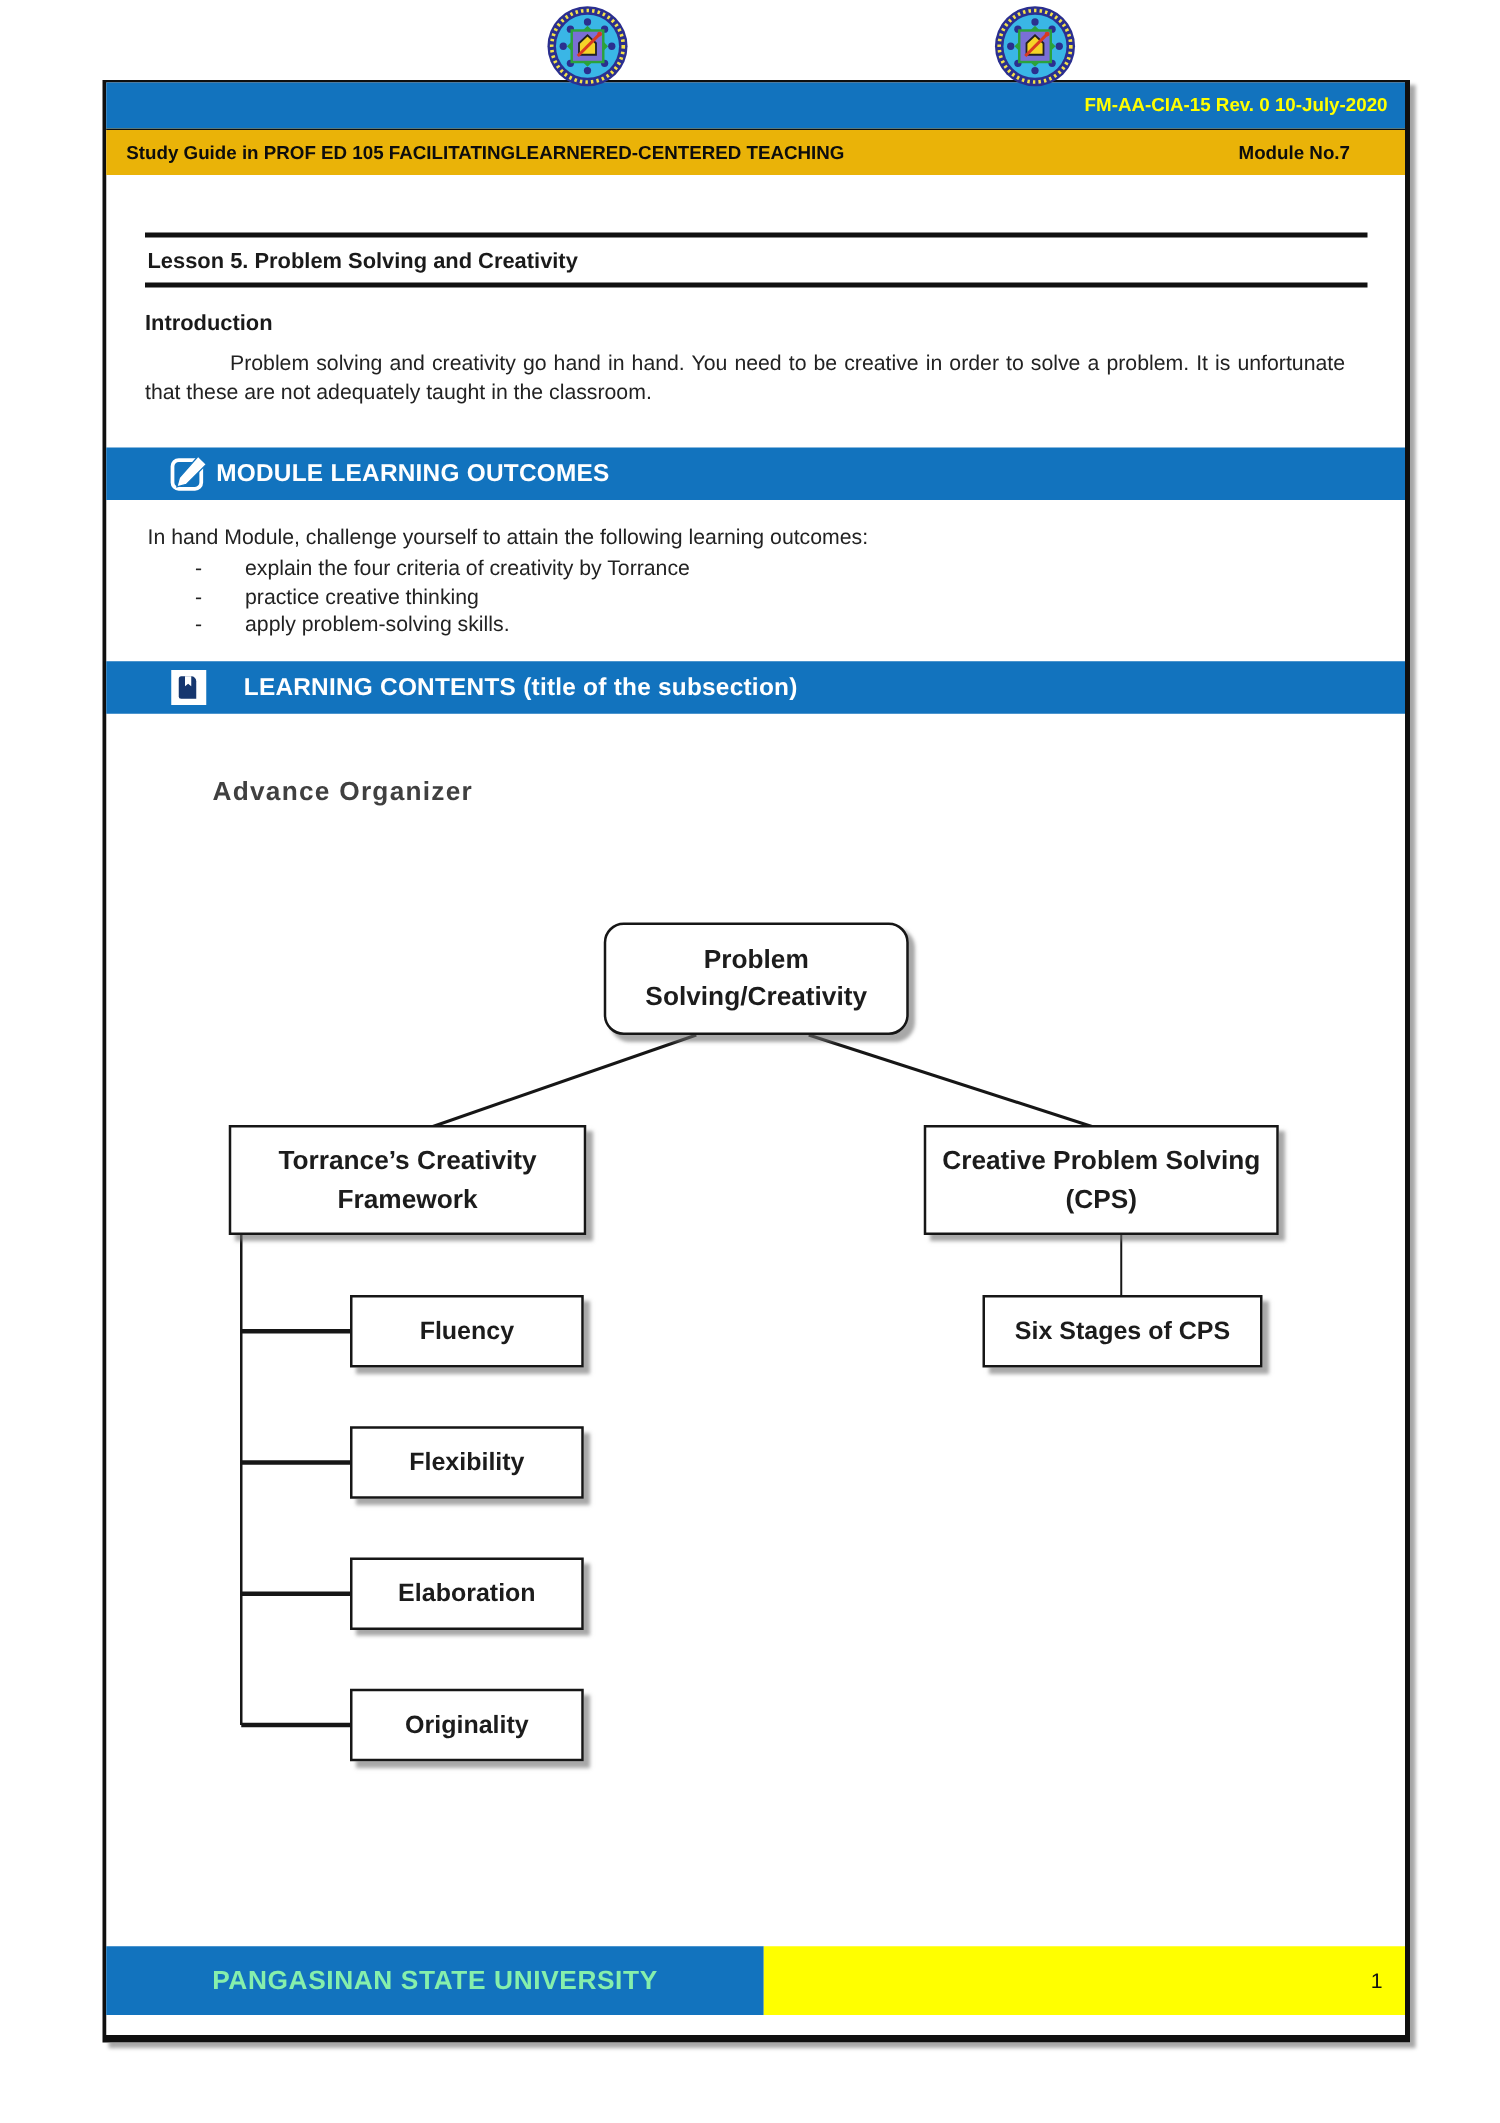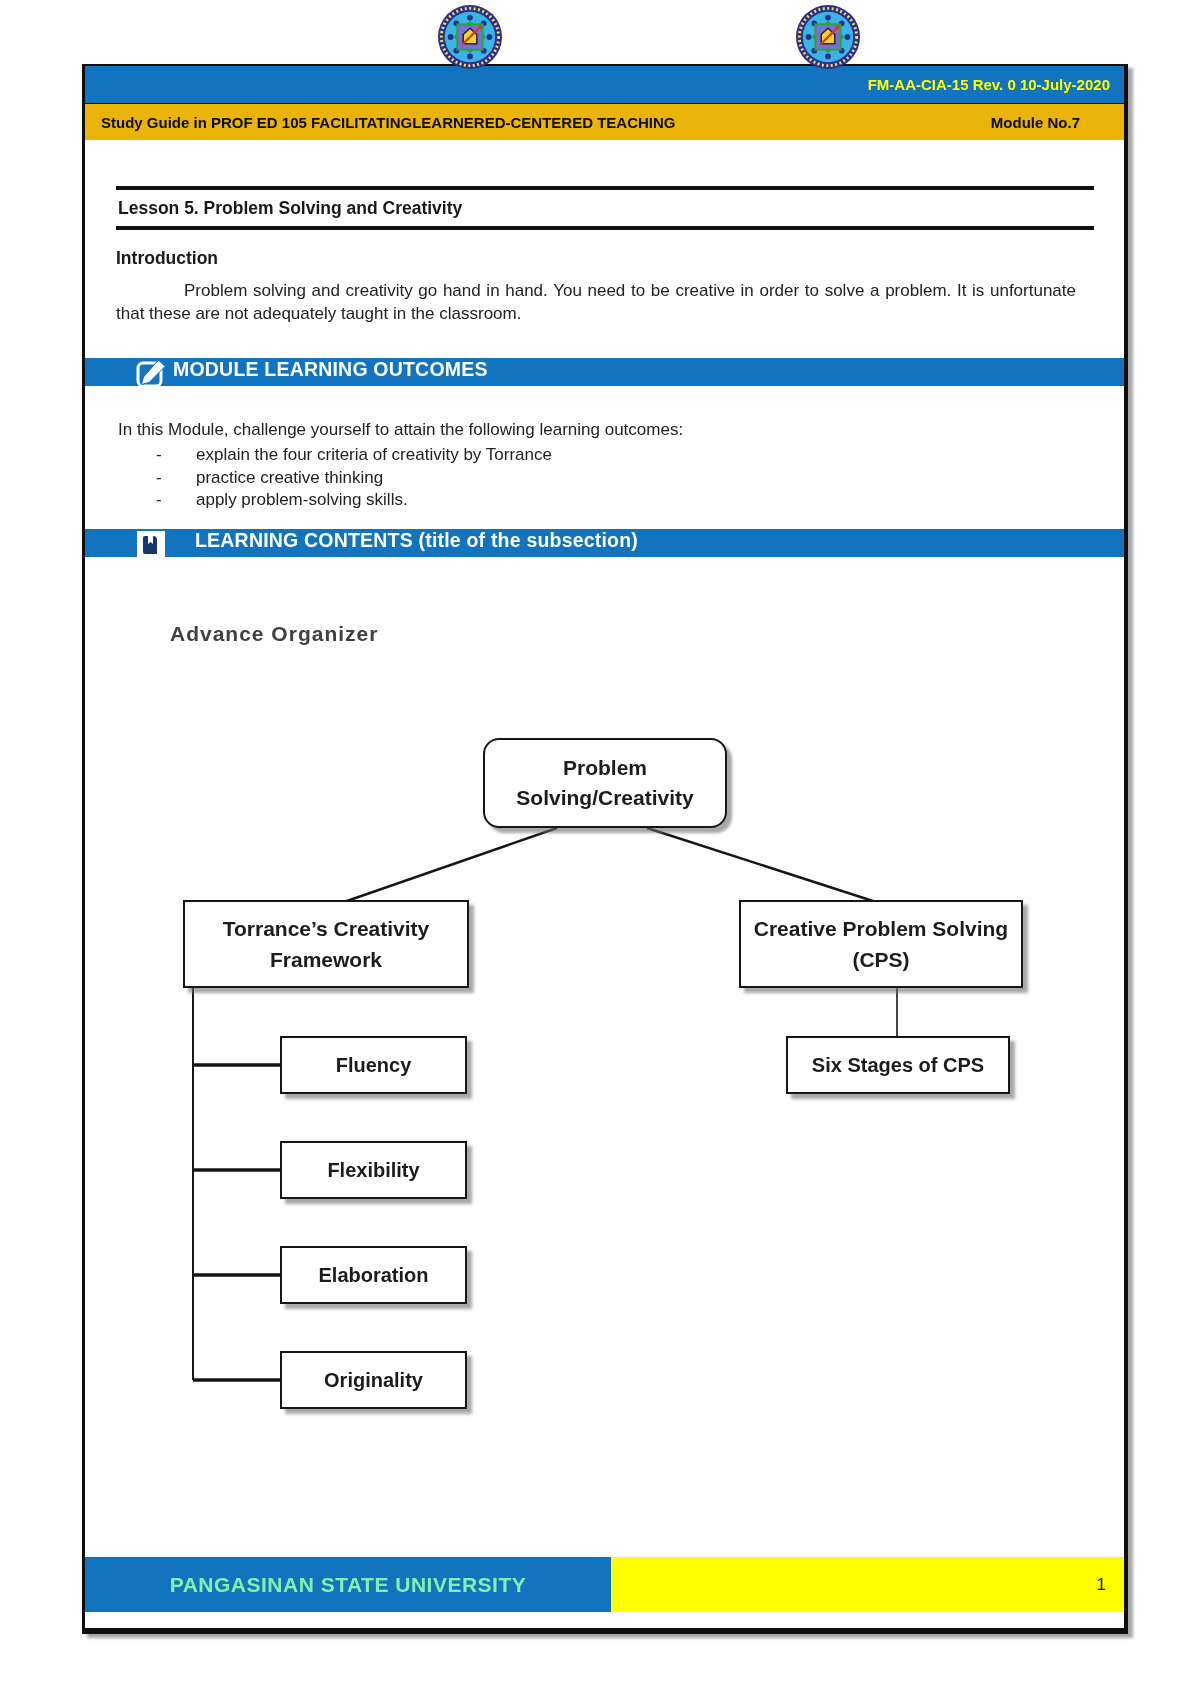--- a/index.html
+++ b/index.html
@@ -34,22 +34,22 @@
     position:absolute;left:116px;top:186px;width:978px;
     border-top:4px solid #111;border-bottom:4px solid #111;
     padding:8px 2px 7px 2px;font-weight:bold;font-size:17.5px;box-sizing:border-box;
   }
   .intro-heading{position:absolute;left:116px;top:248px;font-weight:bold;font-size:17.5px;}
   .intro-body{
     position:absolute;left:116px;top:280px;width:960px;font-size:17px;line-height:1.33;
     text-align:justify;text-indent:68px;color:#222;
   }
   .banner{
-    position:absolute;left:85px;width:1039px;height:28px;background:#1273BE;
-    display:flex;padding-left:50px;box-sizing:border-box;gap:6px;
+    position:absolute;left:85px;width:1039px;height:42px;background:#1273BE;
+    display:flex;align-items:center;padding-left:50px;box-sizing:border-box;gap:6px;
   }
   .banner-1{top:358px;}
   .banner-2{top:529px;gap:28px;}
   .banner .label{color:#ffffff;font-weight:bold;font-size:19.5px;letter-spacing:0.2px;}
   .banner svg{flex:0 0 auto;}
   .outcomes-intro{position:absolute;left:118px;top:420px;font-size:17px;color:#222;}
   .outcomes-list{position:absolute;left:150px;top:444px;font-size:17px;color:#222;}
   .outcomes-list .row{display:flex;line-height:22.5px;}
   .outcomes-list .dash{width:40px;text-align:left;padding-left:6px;}
   .advance-heading{
@@ -145,21 +145,21 @@
   <div class="intro-body">Problem solving and creativity go hand in hand. You need to be creative in order to solve a problem. It is unfortunate that these are not adequately taught in the classroom.</div>
 
   <div class="banner banner-1">
     <svg width="32" height="32" viewBox="0 0 32 32">
       <rect x="3" y="5" width="23" height="23" rx="5" fill="none" stroke="#ffffff" stroke-width="3"></rect>
       <path d="M23.5 2 L30 8.5 L14 24.5 L6.5 26.5 L8.5 19 Z" fill="#ffffff" stroke="#1273BE" stroke-width="1"></path>
     </svg>
     <span class="label">MODULE LEARNING OUTCOMES</span>
   </div>
 
-  <div class="outcomes-intro">In this Module, challenge yourself to attain the following learning outcomes:</div>
+  <div class="outcomes-intro">In hand Module, challenge yourself to attain the following learning outcomes:</div>
   <div class="outcomes-list">
     <div class="row">
       <span class="dash">-</span>
       <span>explain the four criteria of creativity by Torrance</span>
     </div>
     <div class="row">
       <span class="dash">-</span>
       <span>practice creative thinking</span>
     </div>
     <div class="row">

